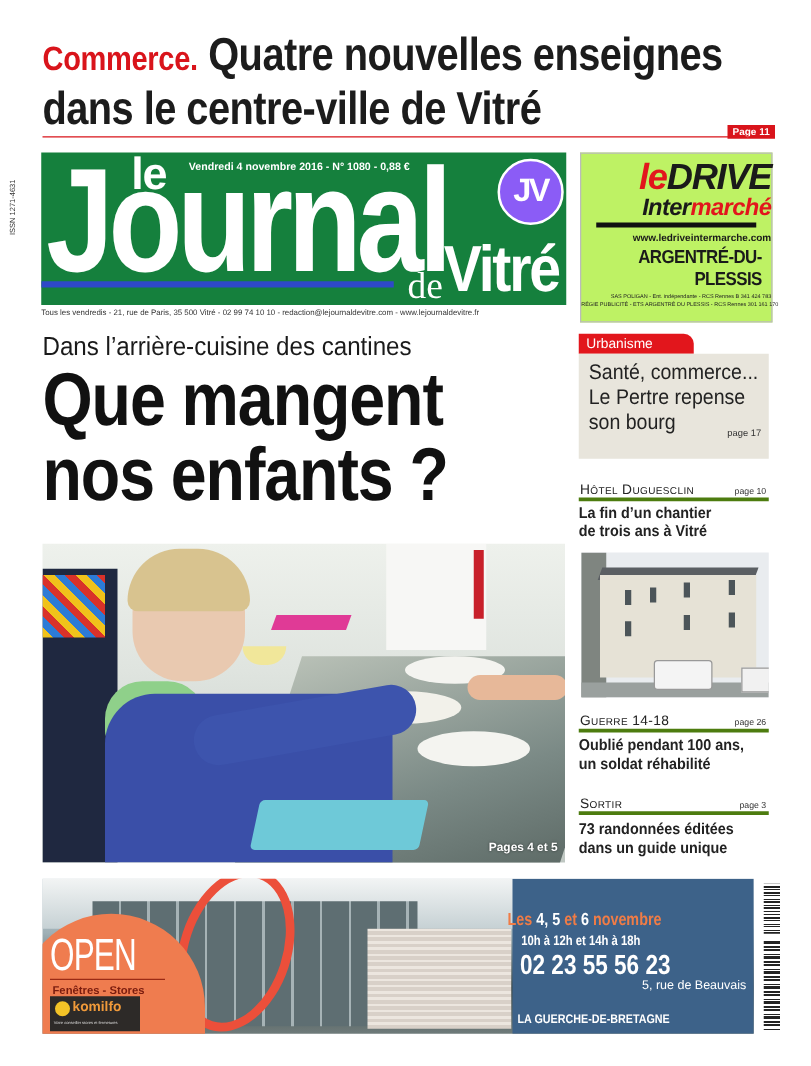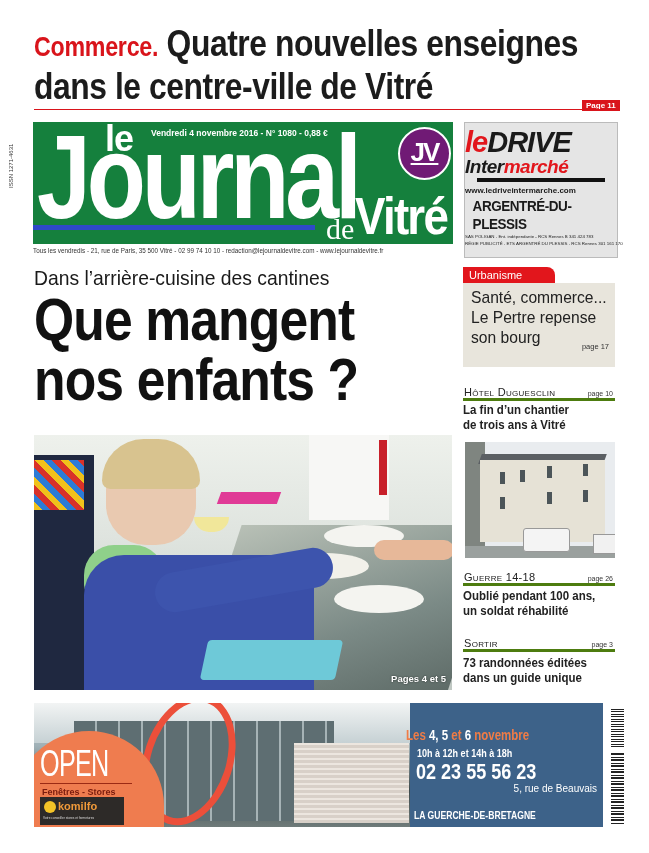--- a/index.html
+++ b/index.html
@@ -14,24 +14,24 @@
   
   #issn{left:8px;top:128px;font-size:6px;color:#333;transform:rotate(-90deg) translate(-60px,0);transform-origin:left top;white-space:nowrap;}
   
   #mast{left:33px;top:122px;width:420px;height:122px;background:#15803d;overflow:hidden;}
   #mast .le{position:absolute;left:72px;top:-4px;font-size:36px;color:#fff;font-weight:bold;letter-spacing:-1px;}
   #mast .journal{position:absolute;left:4px;top:-4px;font-size:118px;line-height:118px;font-weight:bold;color:#fff;letter-spacing:-5px;transform:scaleX(0.82);transform-origin:left top;}
   #mast .date{position:absolute;left:118px;top:6px;font-size:8.5px;color:#fff;font-weight:bold;}
   #mast .bar{position:absolute;left:0;top:103px;width:282px;height:5px;background:#2e49c8;}
   #mast .de{position:absolute;left:293px;top:90px;font-size:30px;color:#fff;font-family:Liberation Serif, serif;}
   #mast .vitre{position:absolute;left:322px;top:66px;font-size:52px;line-height:56px;font-weight:bold;color:#fff;letter-spacing:-2px;transform:scaleX(0.88);transform-origin:left top;}
-  #jv{left:398px;top:127px;width:49px;height:49px;border-radius:50%;background:#701a75;border:2px solid #fff;color:#fff;font-weight:bold;font-size:26px;line-height:46px;text-align:center;letter-spacing:-2px;text-decoration:underline;}
+  #jv{left:398px;top:127px;width:49px;height:49px;border-radius:50%;background:#8b5cf6;border:2px solid #fff;color:#fff;font-weight:bold;font-size:26px;line-height:46px;text-align:center;letter-spacing:-2px;}
   #mast-foot{left:33px;top:247px;width:420px;font-size:6.3px;color:#333;white-space:nowrap;}
   
-  #drive{left:464px;top:122px;width:152px;height:134px;border:1px solid #bbb;background:#e5e5e5;text-align:left;}
+  #drive{left:464px;top:122px;width:152px;height:134px;border:1px solid #bbb;background:#bef264;text-align:right;}
   #drive .t1{font-size:29px;font-weight:bold;font-style:italic;line-height:30px;margin-top:4px;letter-spacing:-1px;}
   #drive .t1 .r{color:#e2161c;}
   #drive .t2{font-size:19px;font-weight:bold;font-style:italic;line-height:20px;letter-spacing:-0.5px;}
   #drive .t2 .r{color:#e2161c;}
   #drive .underline{width:128px;height:4px;background:#111;margin:1px auto 3px auto;}
   #drive .t3{font-size:8px;font-weight:bold;line-height:12px;}
   #drive .t4{font-size:15px;font-weight:bold;line-height:18px;letter-spacing:-0.5px;transform:scaleX(0.9);}
   #drive .t5{font-size:4.4px;line-height:7px;color:#222;white-space:nowrap;}
   
   #deck{left:34px;top:266px;font-size:21px;color:#1a1a1a;white-space:nowrap;transform:scaleX(0.92);transform-origin:left top;}
@@ -76,21 +76,21 @@
   
   #ad{left:34px;top:703px;width:569px;height:124px;overflow:hidden;background:linear-gradient(180deg,#cdd7db 0%,#9fb0b6 35%,#3c4a4c 70%,#6f7b7a 100%);}
   #ad .sky{position:absolute;left:0;top:0;width:569px;height:40px;background:linear-gradient(180deg,#f2f4f4,#c6d1d4);}
   #ad .glass{position:absolute;left:40px;top:18px;width:260px;height:100px;background:repeating-linear-gradient(90deg,#5e6e72 0 21px,#a6b3b6 21px 23px);}
   #ad .wall{position:absolute;left:260px;top:40px;width:115px;height:80px;background:repeating-linear-gradient(0deg,#d8d0c8 0 3px,#ece6df 3px 5px);}
   #ad .ring{position:absolute;left:110px;top:-10px;width:75px;height:120px;border:7px solid #ec4f3a;border-radius:50%;transform:rotate(18deg);}
   #ad .orange{position:absolute;left:-20px;top:28px;width:150px;height:140px;background:#ef7c4f;border-radius:90px 90px 0 0;}
   #ad .open{position:absolute;left:6px;top:40px;font-size:36px;color:#fff;letter-spacing:-1px;transform:scaleX(0.7);transform-origin:left top;white-space:nowrap;}
   #ad .open-rule{position:absolute;left:6px;top:80px;width:92px;height:1px;background:#9b2a14;}
   #ad .stores{position:absolute;left:8px;top:84px;font-size:9px;font-weight:bold;color:#7a1c0e;white-space:nowrap;}
-  #ad .komilfo{position:absolute;left:6px;top:94px;width:84px;height:28px;background:#2d2a28;}
+  #ad .komilfo{position:absolute;left:6px;top:94px;width:72px;height:28px;background:#2d2a28;}
   #ad .komilfo .k{position:absolute;left:18px;top:3px;font-size:11px;font-weight:bold;color:#f09a3a;}
   #ad .komilfo .sun{position:absolute;left:4px;top:4px;width:12px;height:12px;border-radius:50%;background:#f3c327;}
   #ad .komilfo .s{position:absolute;left:3px;top:19px;font-size:3.2px;color:#ddd;white-space:nowrap;}
   #ad .blue{position:absolute;left:376px;top:0;width:193px;height:124px;background:#3d6289;}
   #ad .po{position:absolute;left:308px;top:0px;font-size:22px;font-weight:bold;color:#fff;letter-spacing:0.5px;white-space:nowrap;-webkit-text-stroke:0.5px #777;}
   #ad .dates{position:absolute;left:372px;top:24px;font-size:14px;font-weight:bold;color:#fff;white-space:nowrap;transform:scaleX(0.82);transform-origin:left top;}
   #ad .dates .o{color:#f07c46;}
   #ad .hours{position:absolute;left:383px;top:44px;font-size:11px;font-weight:bold;color:#fff;white-space:nowrap;transform:scaleX(0.82);transform-origin:left top;}
   #ad .phone{position:absolute;left:382px;top:56px;font-size:22px;font-weight:bold;color:#fff;white-space:nowrap;transform:scaleX(0.82);transform-origin:left top;}
   #ad .addr1{position:absolute;right:6px;top:80px;font-size:10px;color:#fff;white-space:nowrap;}

